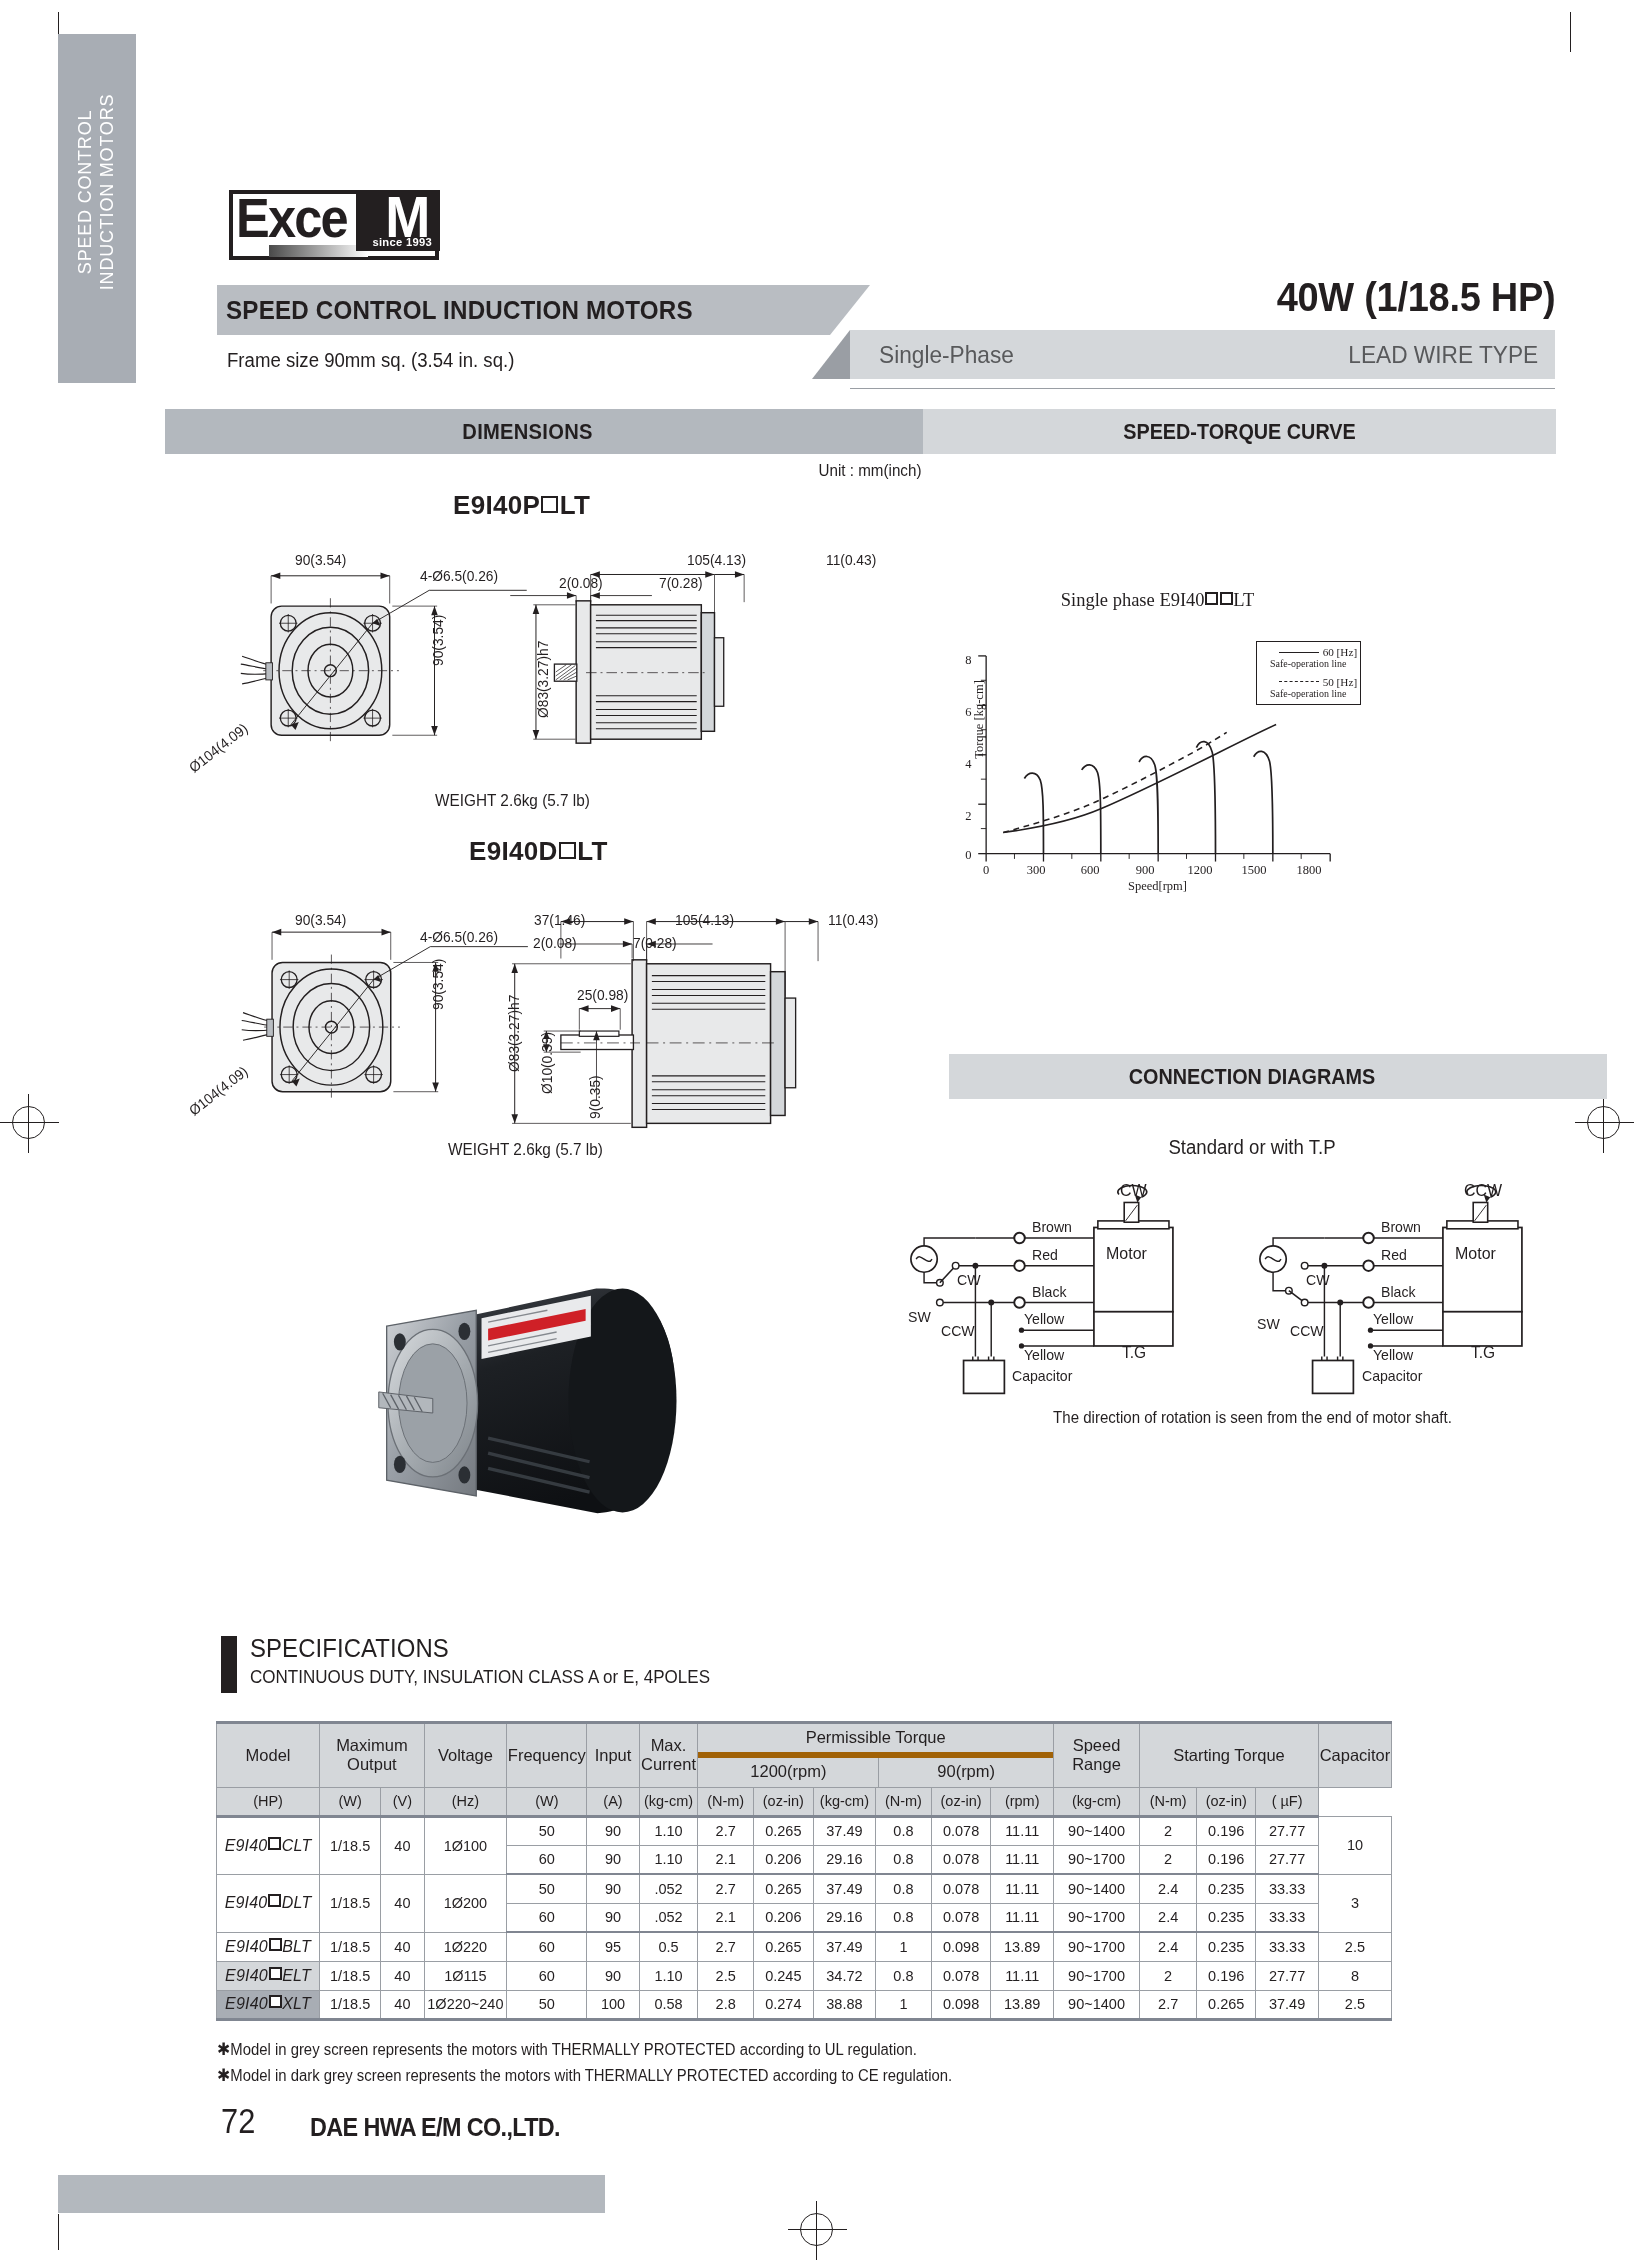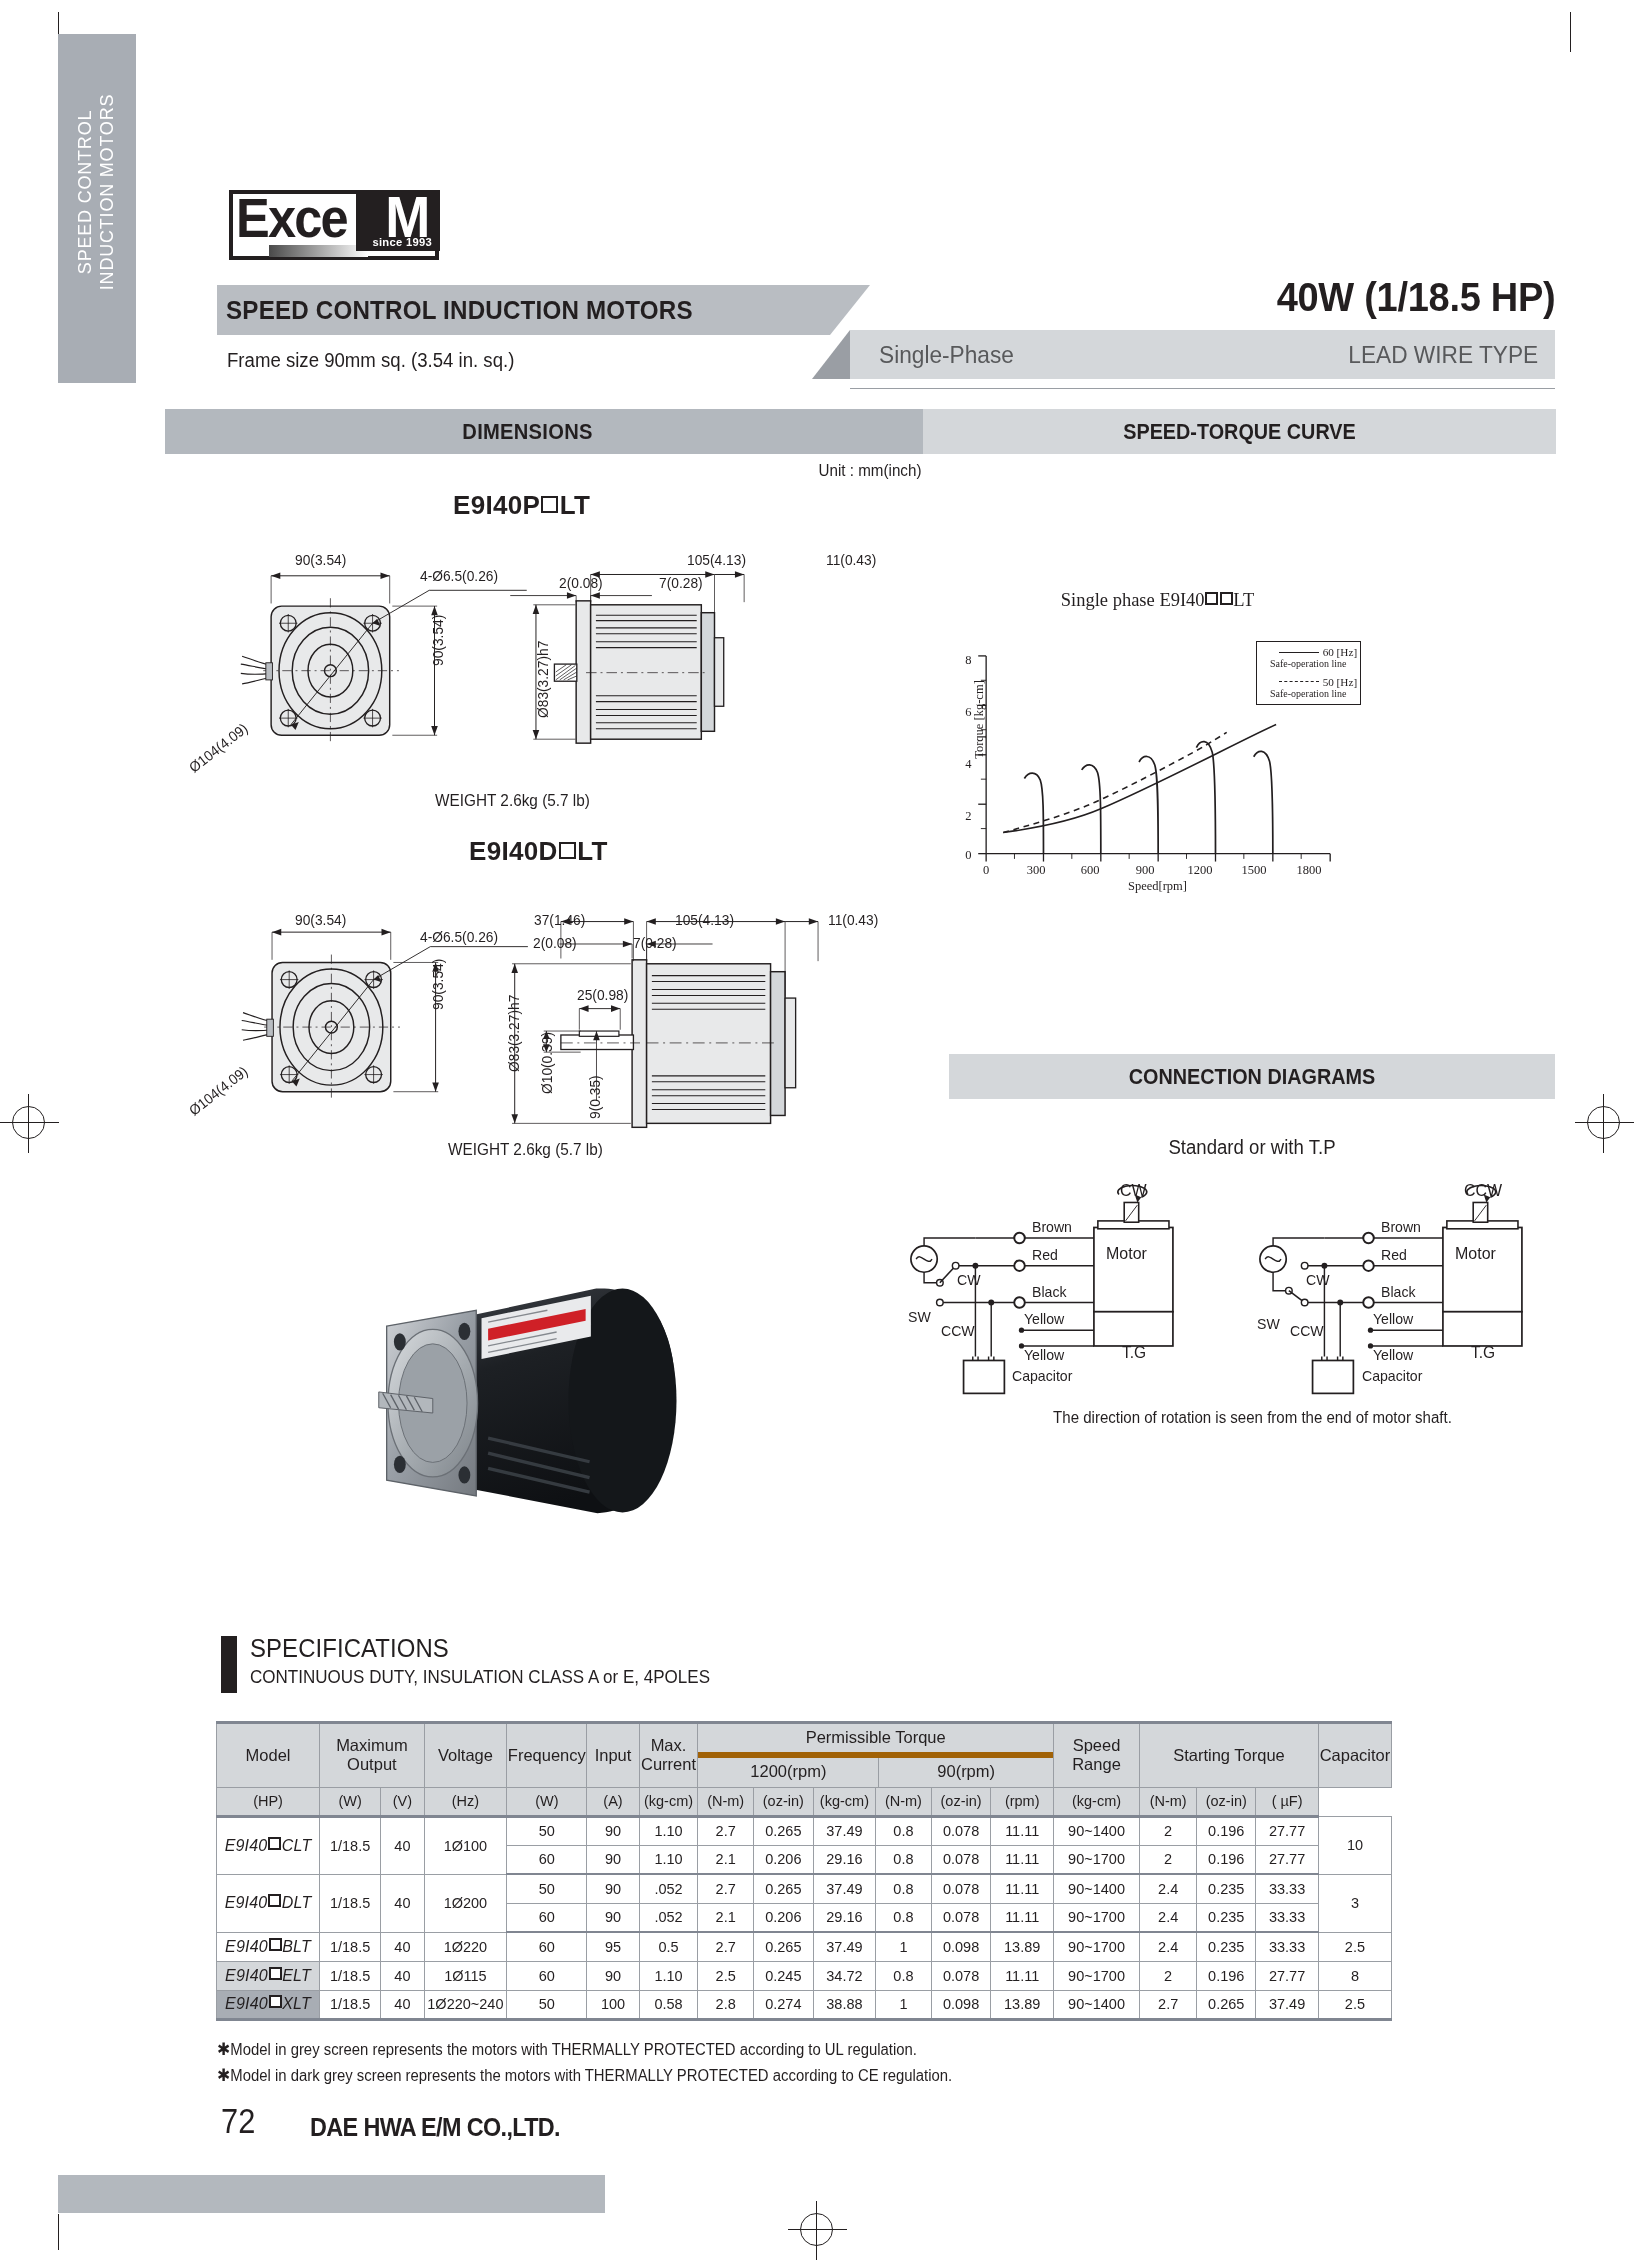--- a/index.html
+++ b/index.html
@@ -167,21 +167,21 @@
   }
   .dimtext.vert { transform:rotate(-90deg) scaleX(0.95); transform-origin:left top; }
 
   .weight-label {
     position:absolute; font-size:16.5px; color:#231f20;
     transform:scaleX(0.93); transform-origin:left top;
   }
 
   
   #conn-band {
-    position:absolute; left:949px; top:1054px; width:606px; height:45px;
+    position:absolute; left:949px; top:1054px; width:658px; height:45px;
     background:#d4d7da;
   }
   #conn-band-text {
     position:absolute; left:0; top:0; width:606px; line-height:45px; text-align:center;
     font-size:22px; font-weight:bold; color:#231f20;
     transform:scaleX(0.9); transform-origin:center center;
   }
   #conn-sub {
     position:absolute; left:949px; top:1136px; width:606px; text-align:center;
     font-size:20px; color:#231f20;

